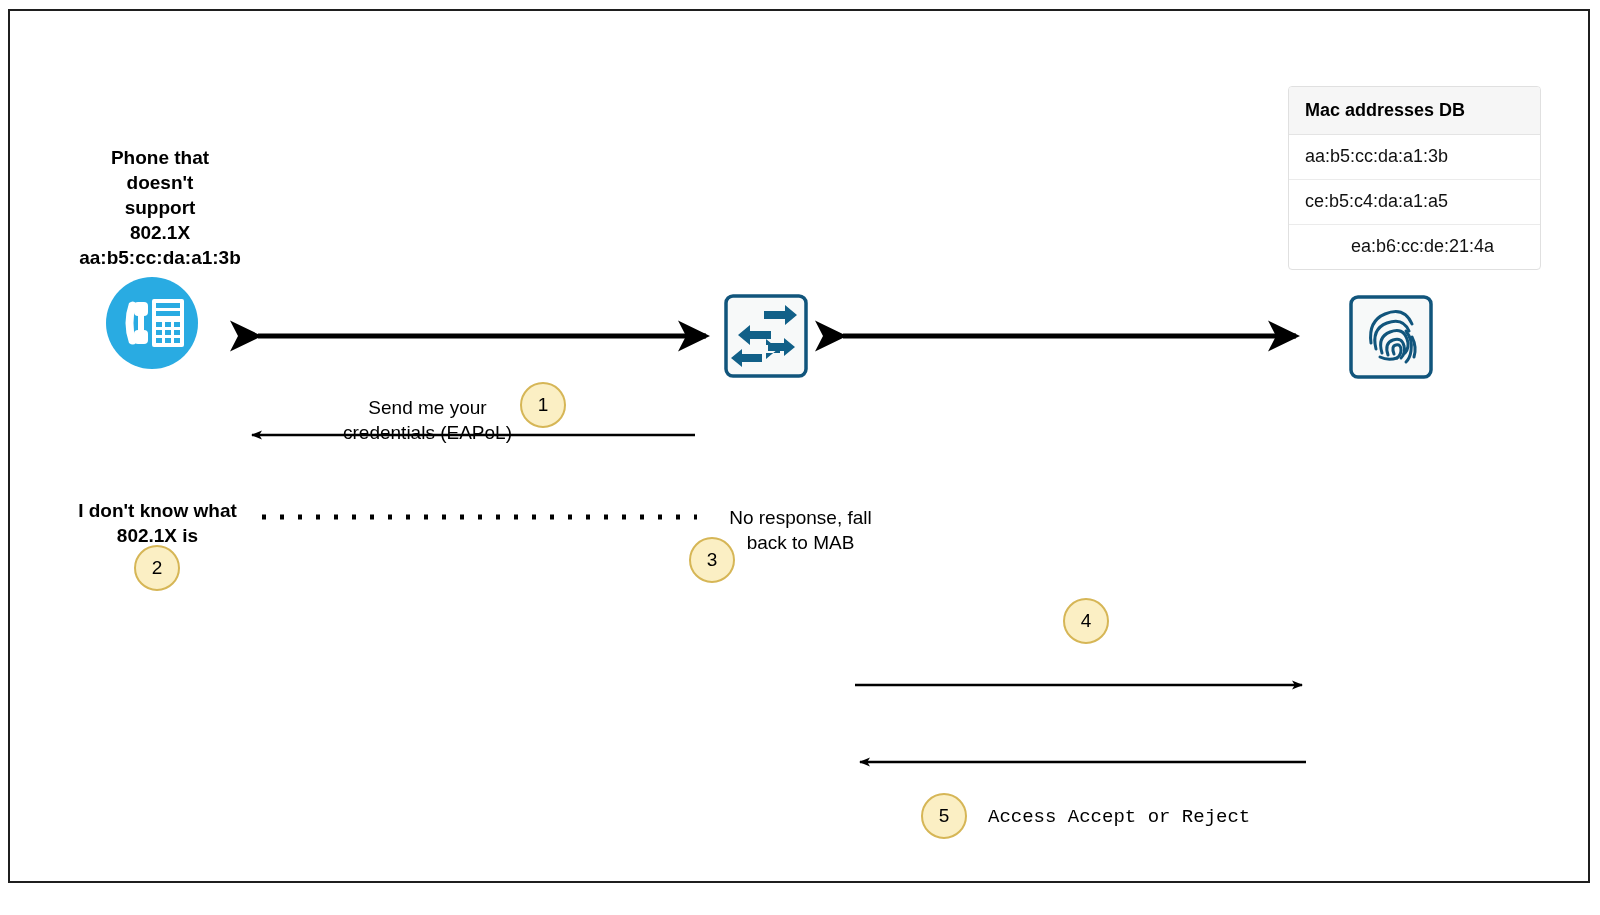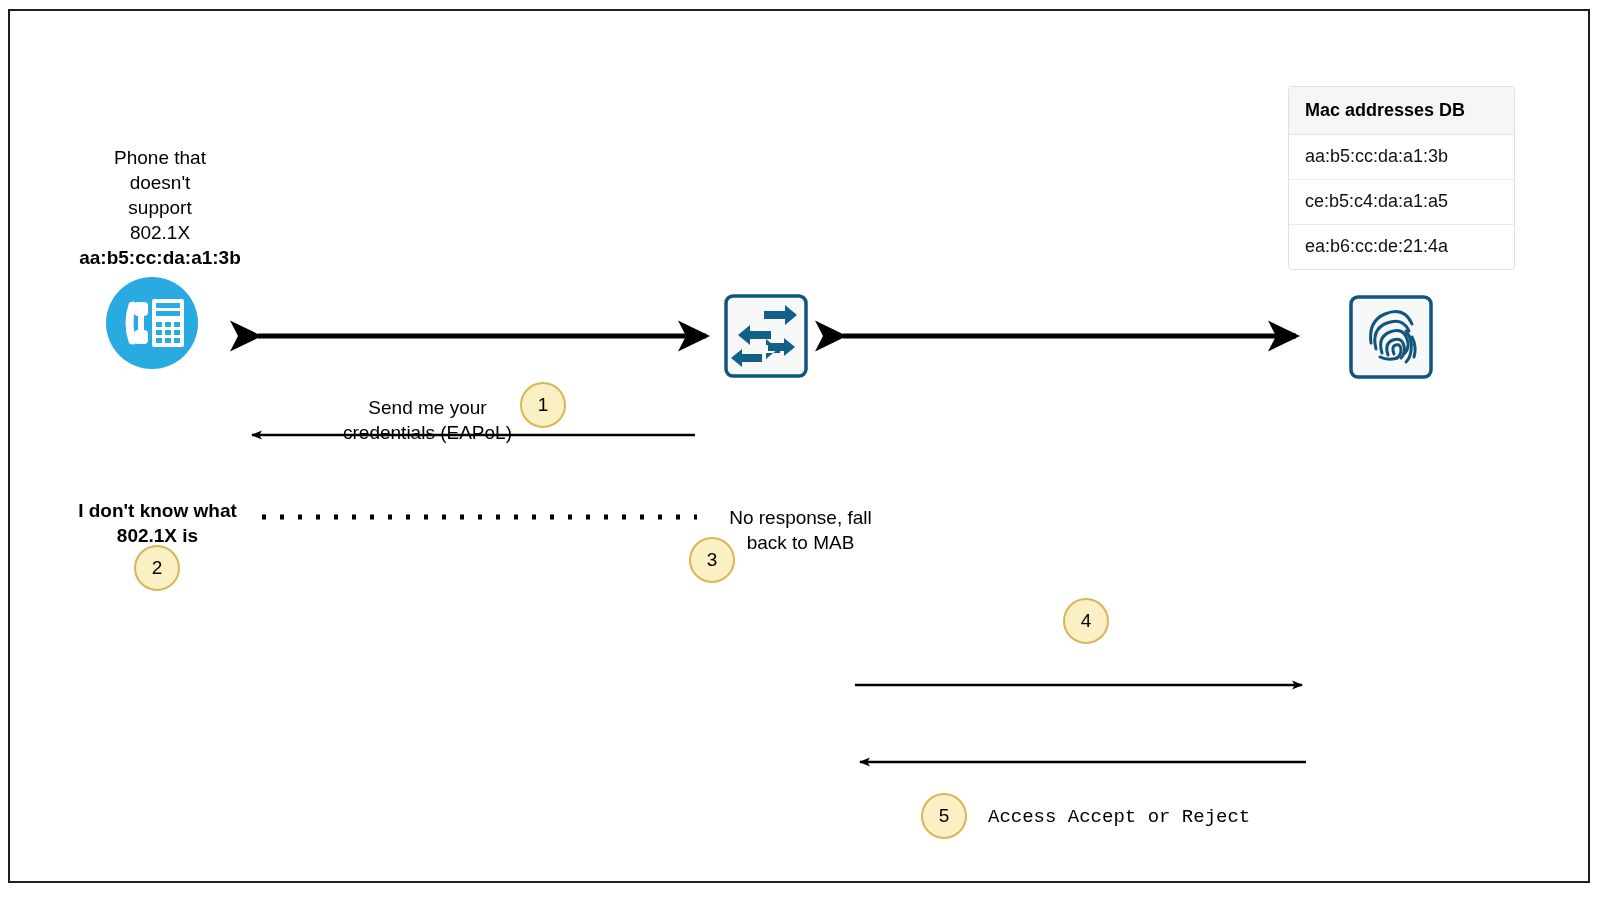--- a/index.html
+++ b/index.html
@@ -27,21 +27,21 @@
   }
 
   
   .txt {
     position: absolute;
     font-size: 19px;
     line-height: 25px;
     color: #000000;
     white-space: pre-line;
   }
-  .txt.center { text-align: center; }
+  .txt.center { text-align: center; font-weight: bold; }
 
   
   .phone-label {
     left: 70px;
     top: 145px;
     width: 180px;
     text-align: center;
   }
   .phone-mac {
     left: 60px;
@@ -81,21 +81,21 @@
     top: 295px;
     width: 84px;
     height: 84px;
   }
 
   
   .mac-db {
     position: absolute;
     left: 1288px;
     top: 86px;
-    width: 227px;
+    width: 253px;
     border: 1px solid #e0e0e0;
     border-radius: 4px;
     background: #ffffff;
     box-sizing: border-box;
     overflow: hidden;
     box-shadow: 0 0 0 0 rgba(0,0,0,0);
   }
   .mac-db-header {
     background: #f6f6f6;
     border-bottom: 1px solid #e4e4e4;
@@ -105,21 +105,21 @@
     padding: 13px 0 13px 16px;
     box-sizing: border-box;
   }
   .mac-db-row {
     border-bottom: 1px solid #ebebeb;
     font-size: 18px;
     color: #111;
     padding: 11px 0 12px 16px;
     box-sizing: border-box;
   }
-  .mac-db-row:last-child { border-bottom: none; }
+  .mac-db-row:last-child { border-bottom: none; text-align: center; }
 
   
   .arrow-layer {
     position: absolute;
     left: 0; top: 0;
     width: 1600px; height: 915px;
     pointer-events: none;
   }
 
   

